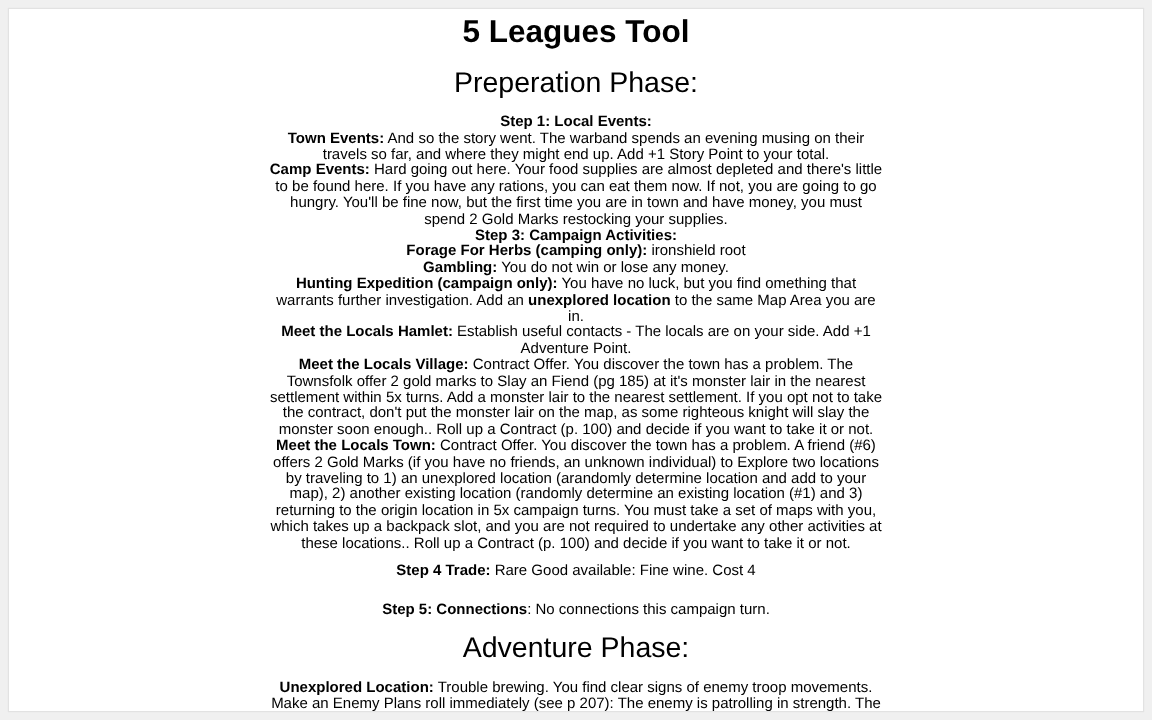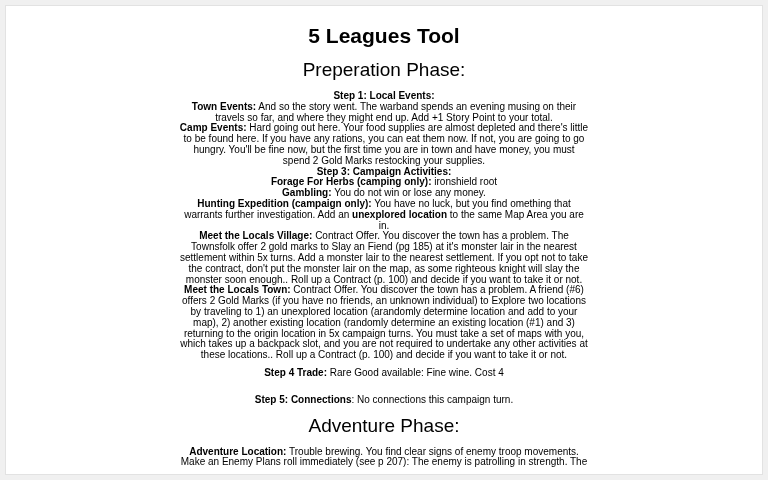--- a/index.html
+++ b/index.html
@@ -27,21 +27,21 @@
       width: 410px;
       margin: 0 auto;
       text-align: center;
       font-size: 10px;
       line-height: 10.8px;
     }
     h1 {
       font-size: 21px;
       font-weight: bold;
       margin: 0;
-      padding-top: 18px;
+      padding-top: 4px;
       line-height: 24px;
       height: 24px;
     }
     h2 {
       font-size: 19px;
       font-weight: normal;
       margin: 0;
       line-height: 18px;
     }
     .h2-prep { margin-top: 13px; }
@@ -71,25 +71,26 @@
       <div class="step-head">Step 1: Local Events:</div>
       <div class="block"><b>Town Events:</b><span> And so the story went. The warband spends an evening musing on their travels so far, and where they might end up. Add +1 Story Point to your total.</span></div>
       <div class="block"><b>Camp Events:</b><span> Hard going out here. Your food supplies are almost depleted and there's little to be found here. If you have any rations, you can eat them now. If not, you are going to go hungry. You'll be fine now, but the first time you are in town and have money, you must spend 2 Gold Marks restocking your supplies.</span></div>
     </div>
 
     <div class="section s3">
       <div class="step-head">Step 3: Campaign Activities:</div>
       <div class="block"><b>Forage For Herbs (camping only):</b><span> ironshield root</span></div>
       <div class="block"><b>Gambling:</b><span> You do not win or lose any money.</span></div>
       <div class="block"><b>Hunting Expedition (campaign only):</b><span> You have no luck, but you find omething that warrants further investigation. Add an </span><b>unexplored location</b><span> to the same Map Area you are in.</span></div>
+      <div class="block"><b>Meet the Locals Hamlet:</b><span> Establish useful contacts - The locals are on your side. Add +1 Adventure Point.</span></div>
       <div class="block"><b>Meet the Locals Village:</b><span> Contract Offer. You discover the town has a problem. The Townsfolk offer 2 gold marks to Slay an Fiend (pg 185) at it's monster lair in the nearest settlement within 5x turns. Add a monster lair to the nearest settlement. If you opt not to take the contract, don't put the monster lair on the map, as some righteous knight will slay the monster soon enough.. Roll up a Contract (p. 100) and decide if you want to take it or not.</span></div>
       <div class="block"><b>Meet the Locals Town:</b><span> Contract Offer. You discover the town has a problem. A friend (#6) offers 2 Gold Marks (if you have no friends, an unknown individual) to Explore two locations by traveling to 1) an unexplored location (arandomly determine location and add to your map), 2) another existing location (randomly determine an existing location (#1) and 3) returning to the origin location in 5x campaign turns. You must take a set of maps with you, which takes up a backpack slot, and you are not required to undertake any other activities at these locations.. Roll up a Contract (p. 100) and decide if you want to take it or not.</span></div>
     </div>
 
     <div class="section s4"><span class="step-head">Step 4 Trade:</span><span> Rare Good available: Fine wine. Cost 4</span></div>
 
     <div class="section s5"><span class="step-head">Step 5: Connections</span><span>: No connections this campaign turn.</span></div>
 
     <h2 class="h2-adv">Adventure Phase:</h2>
 
-    <div class="section adv-body"><span class="step-head">Adventure Location:</span><span> Trouble brewing. You find clear signs of enemy troop movements. Make an Enemy Plans roll immediately (see p 207): The enemy is patrolling in strength. The</span></div>
+    <div class="section adv-body"><span class="step-head">Unexplored Location:</span><span> Trouble brewing. You find clear signs of enemy troop movements. Make an Enemy Plans roll immediately (see p 207): The enemy is patrolling in strength. The</span></div>
   </div>
 </div>
 
 </body></html>

